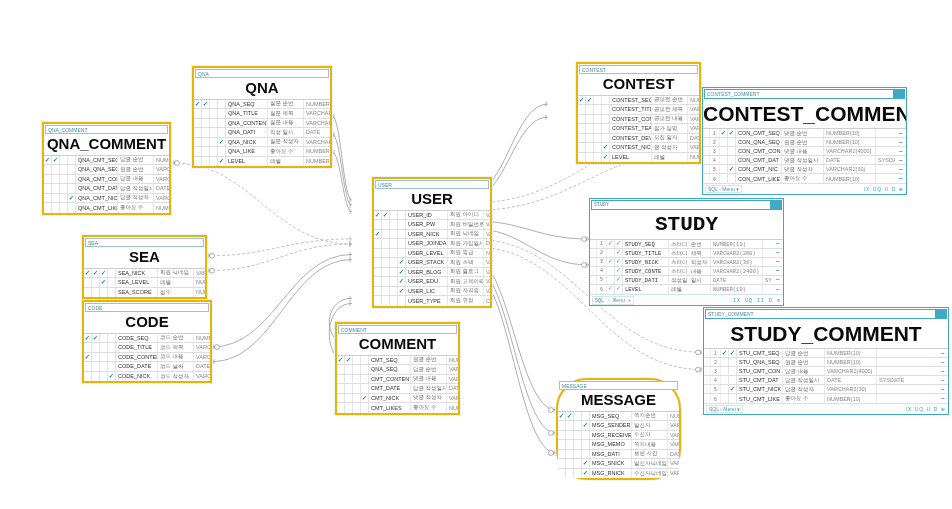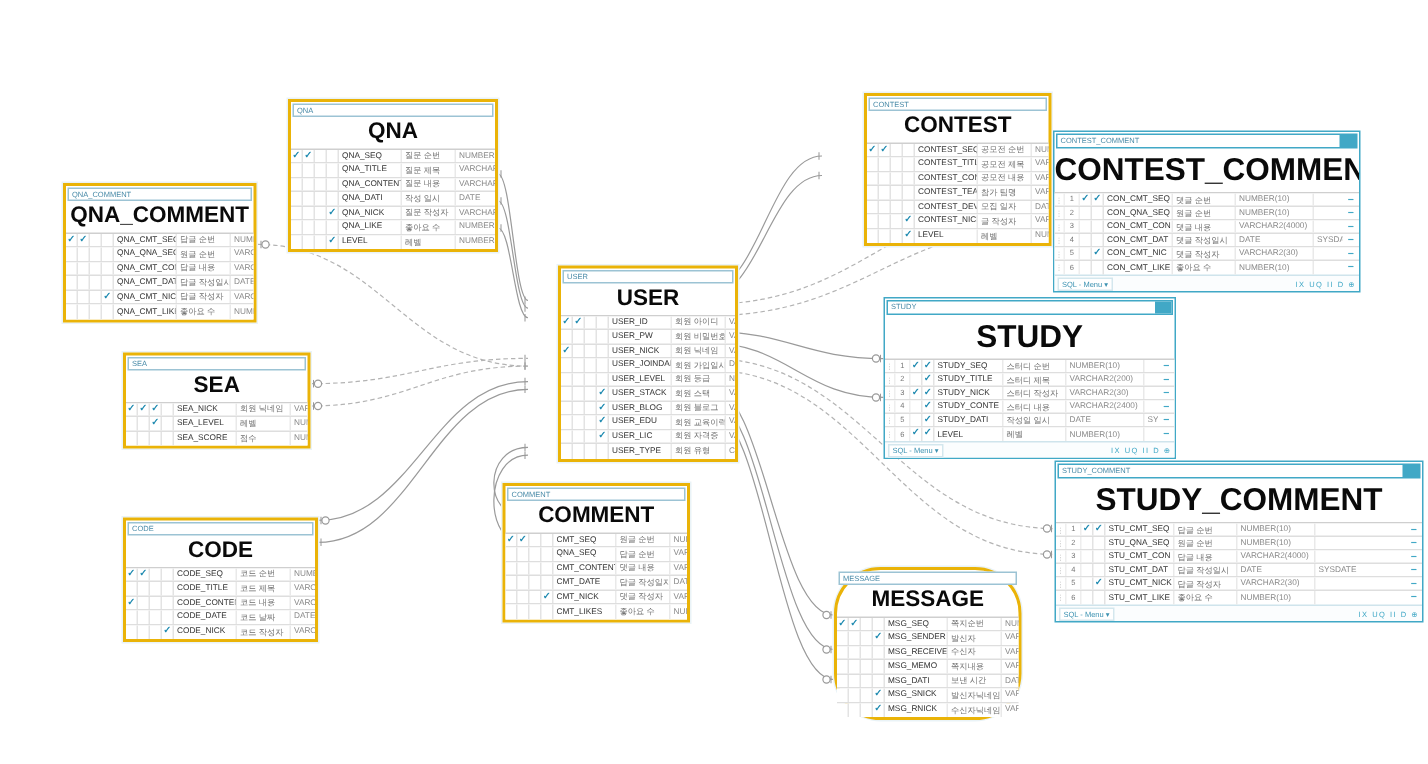--- a/index.html
+++ b/index.html
@@ -308,21 +308,21 @@
             <span class="kc"></span>
             <span class="kc"></span>
             <span class="kc"></span>
             <span class="kc"></span>
             <span class="cell cname">SEA_SCORE</span>
             <span class="cell ccomment">점수</span>
             <span class="cell ctype">NUMBER(10)</span>
           </div>
         </div>
       </div>
-      <div class="etable a" style="left: 82px; top: 300px; width: 130px; margin-top: 45px;">
+      <div class="etable a" style="left: 82px; top: 300px; width: 130px;">
         <div class="thead">
           <span class="tname">CODE</span>
         </div>
         <div class="ttitle">CODE</div>
         <div class="rows">
           <div class="crow">
             <span class="kc">
               <span class="chk">✓</span>
             </span>
             <span class="kc">
@@ -794,21 +794,21 @@
             <span class="cell ctype">NUMBER(10)</span>
             <span class="cell cdefault"></span>
             <span class="dashc">−</span>
           </div>
         </div>
         <div class="tfoot">
           <span class="fl">SQL - Menu ▾</span>
           <span class="fr">IX UQ II D ⊕</span>
         </div>
       </div>
-      <div class="etable b" style="left: 589px; top: 198px; width: 195px;">
+      <div class="etable b" style="left: 589px; top: 198px; width: 195px; font-family: Liberation Mono, monospace;">
         <div class="thead">
           <span class="tname">STUDY</span>
           <span class="hsq"></span>
         </div>
         <div class="ttitle">STUDY</div>
         <div class="rows">
           <div class="crow">
             <span class="gc">⋮</span>
             <span class="nc">1</span>
             <span class="kc">

